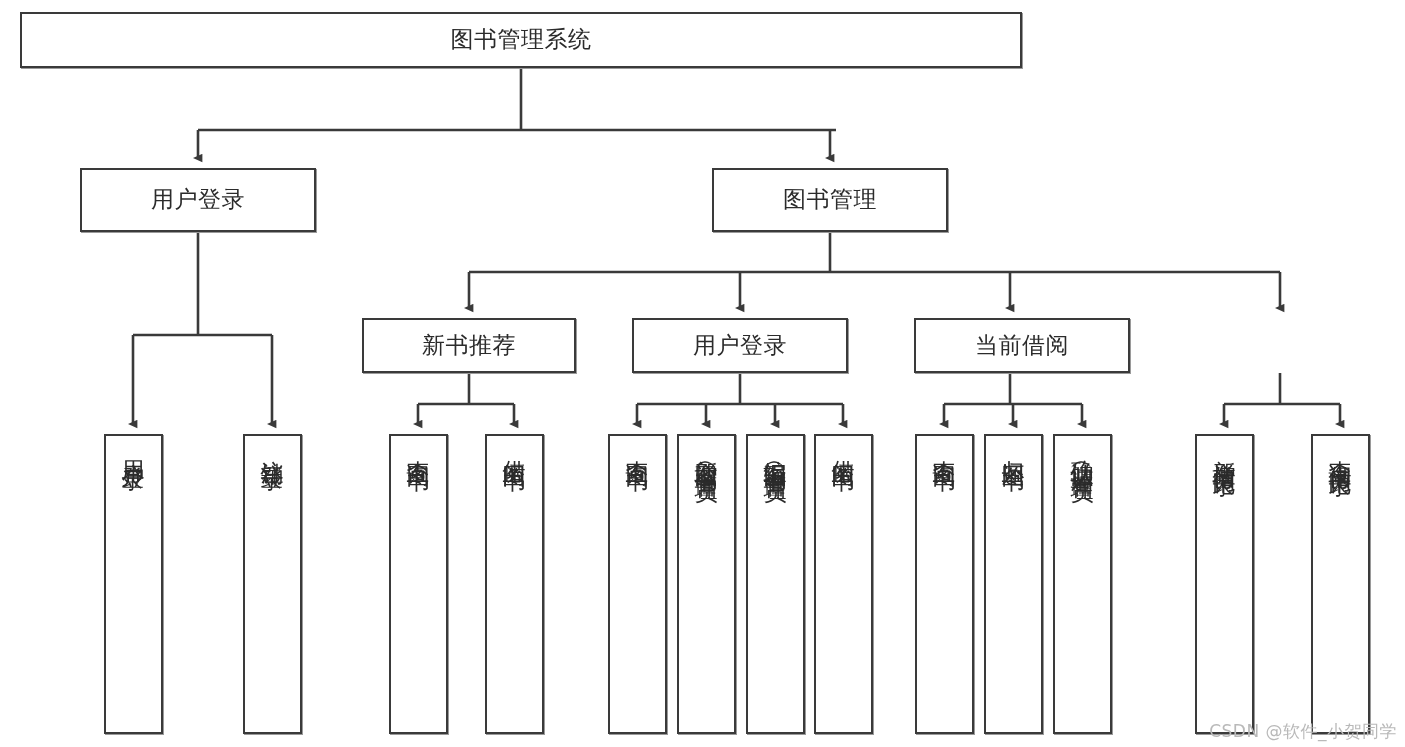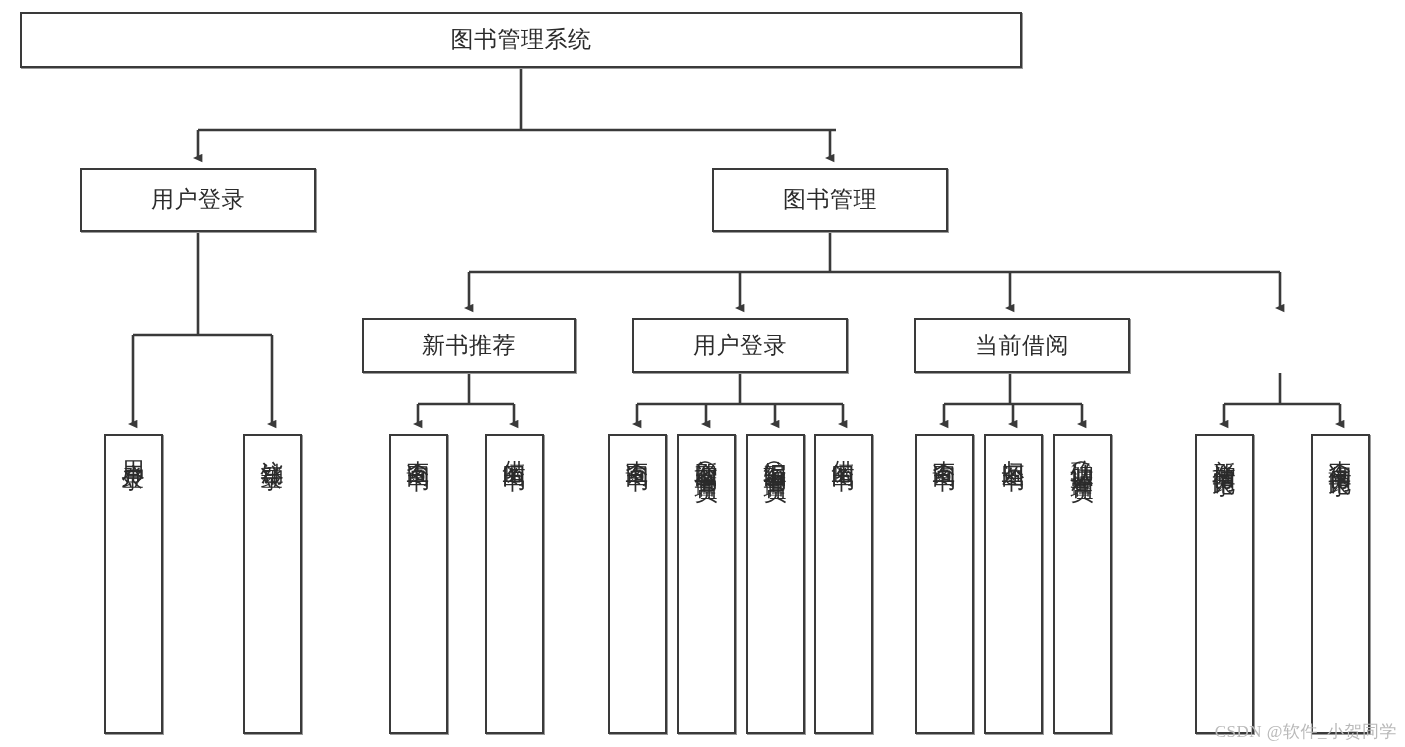--- a/index.html
+++ b/index.html
@@ -57,21 +57,20 @@
     text-align: left;
   }
   #watermark {
     position: absolute;
     right: 8px;
     bottom: 4px;
     font-size: 17px;
     color: #b9b9b9;
     white-space: nowrap;
     letter-spacing: 0.5px;
-    font-family: Liberation Serif, serif;
   }
 </style>
 </head>
 <body>
 
 <div id="diagram-canvas">
 
   <svg id="edge-layer" viewBox="0 0 1405 747" width="1405" height="747" xmlns="http://www.w3.org/2000/svg">
     <defs>
       <marker id="arrow" markerWidth="10" markerHeight="10" refX="4.2" refY="5" orient="auto" markerUnits="userSpaceOnUse">

